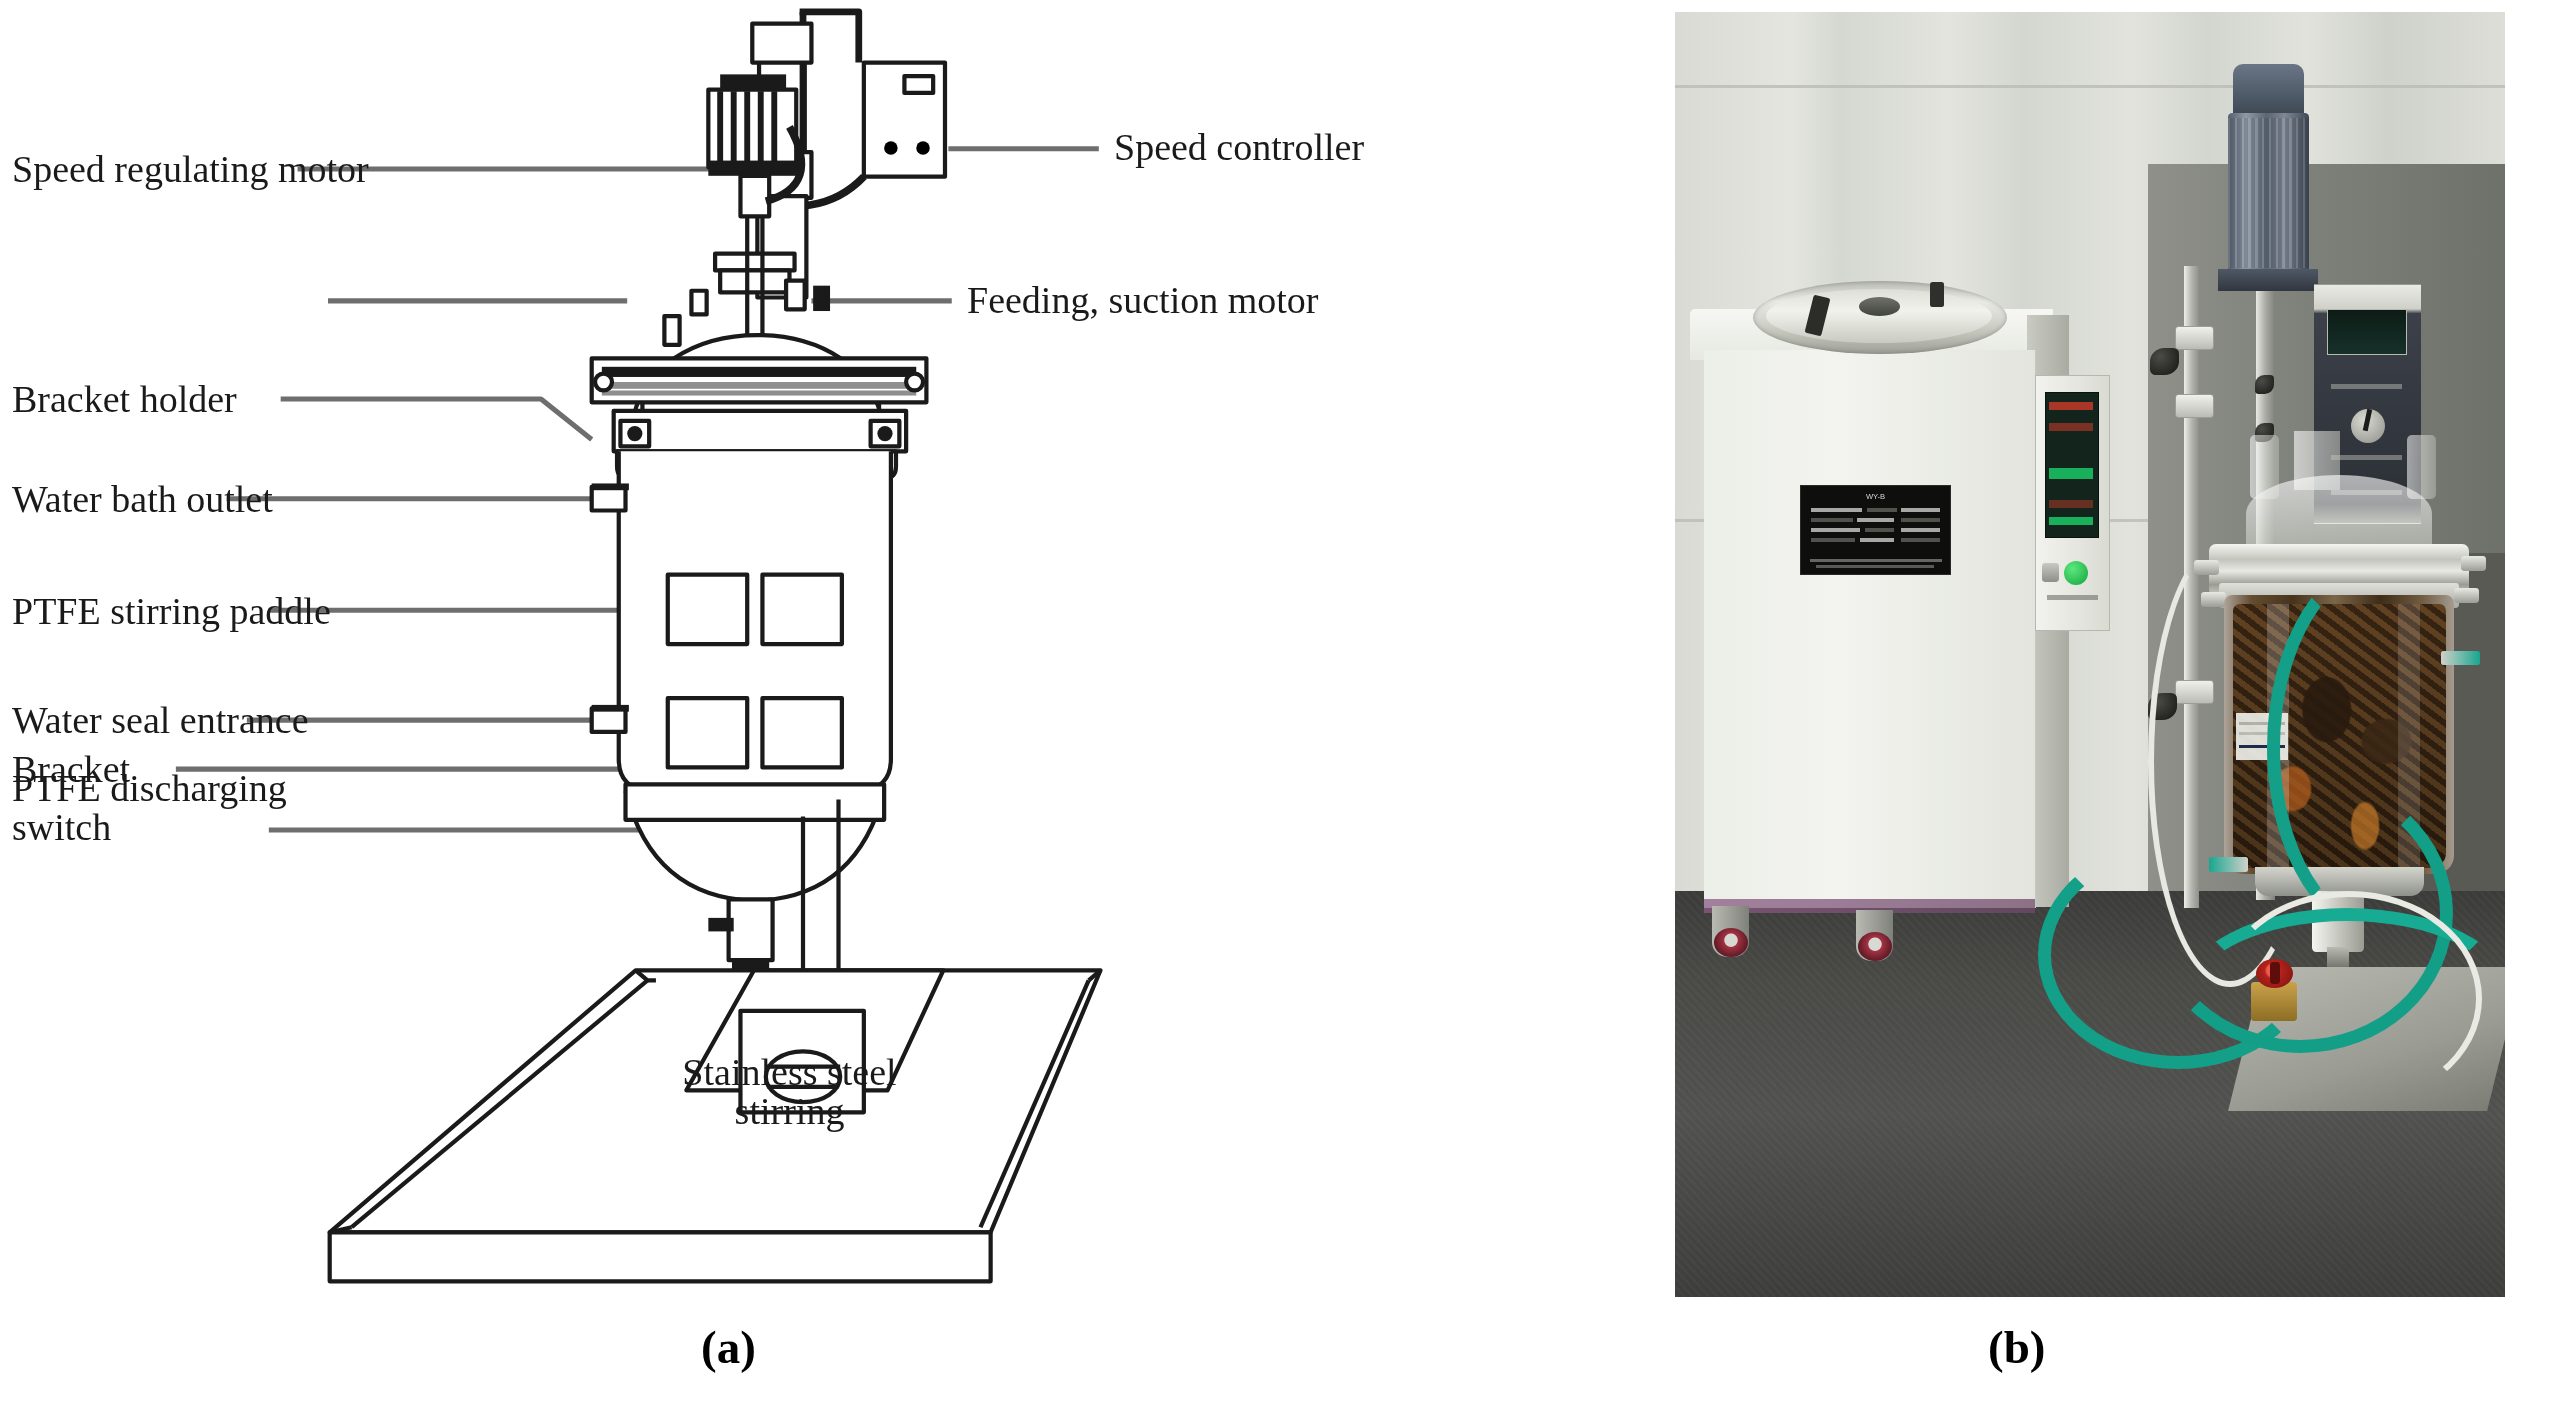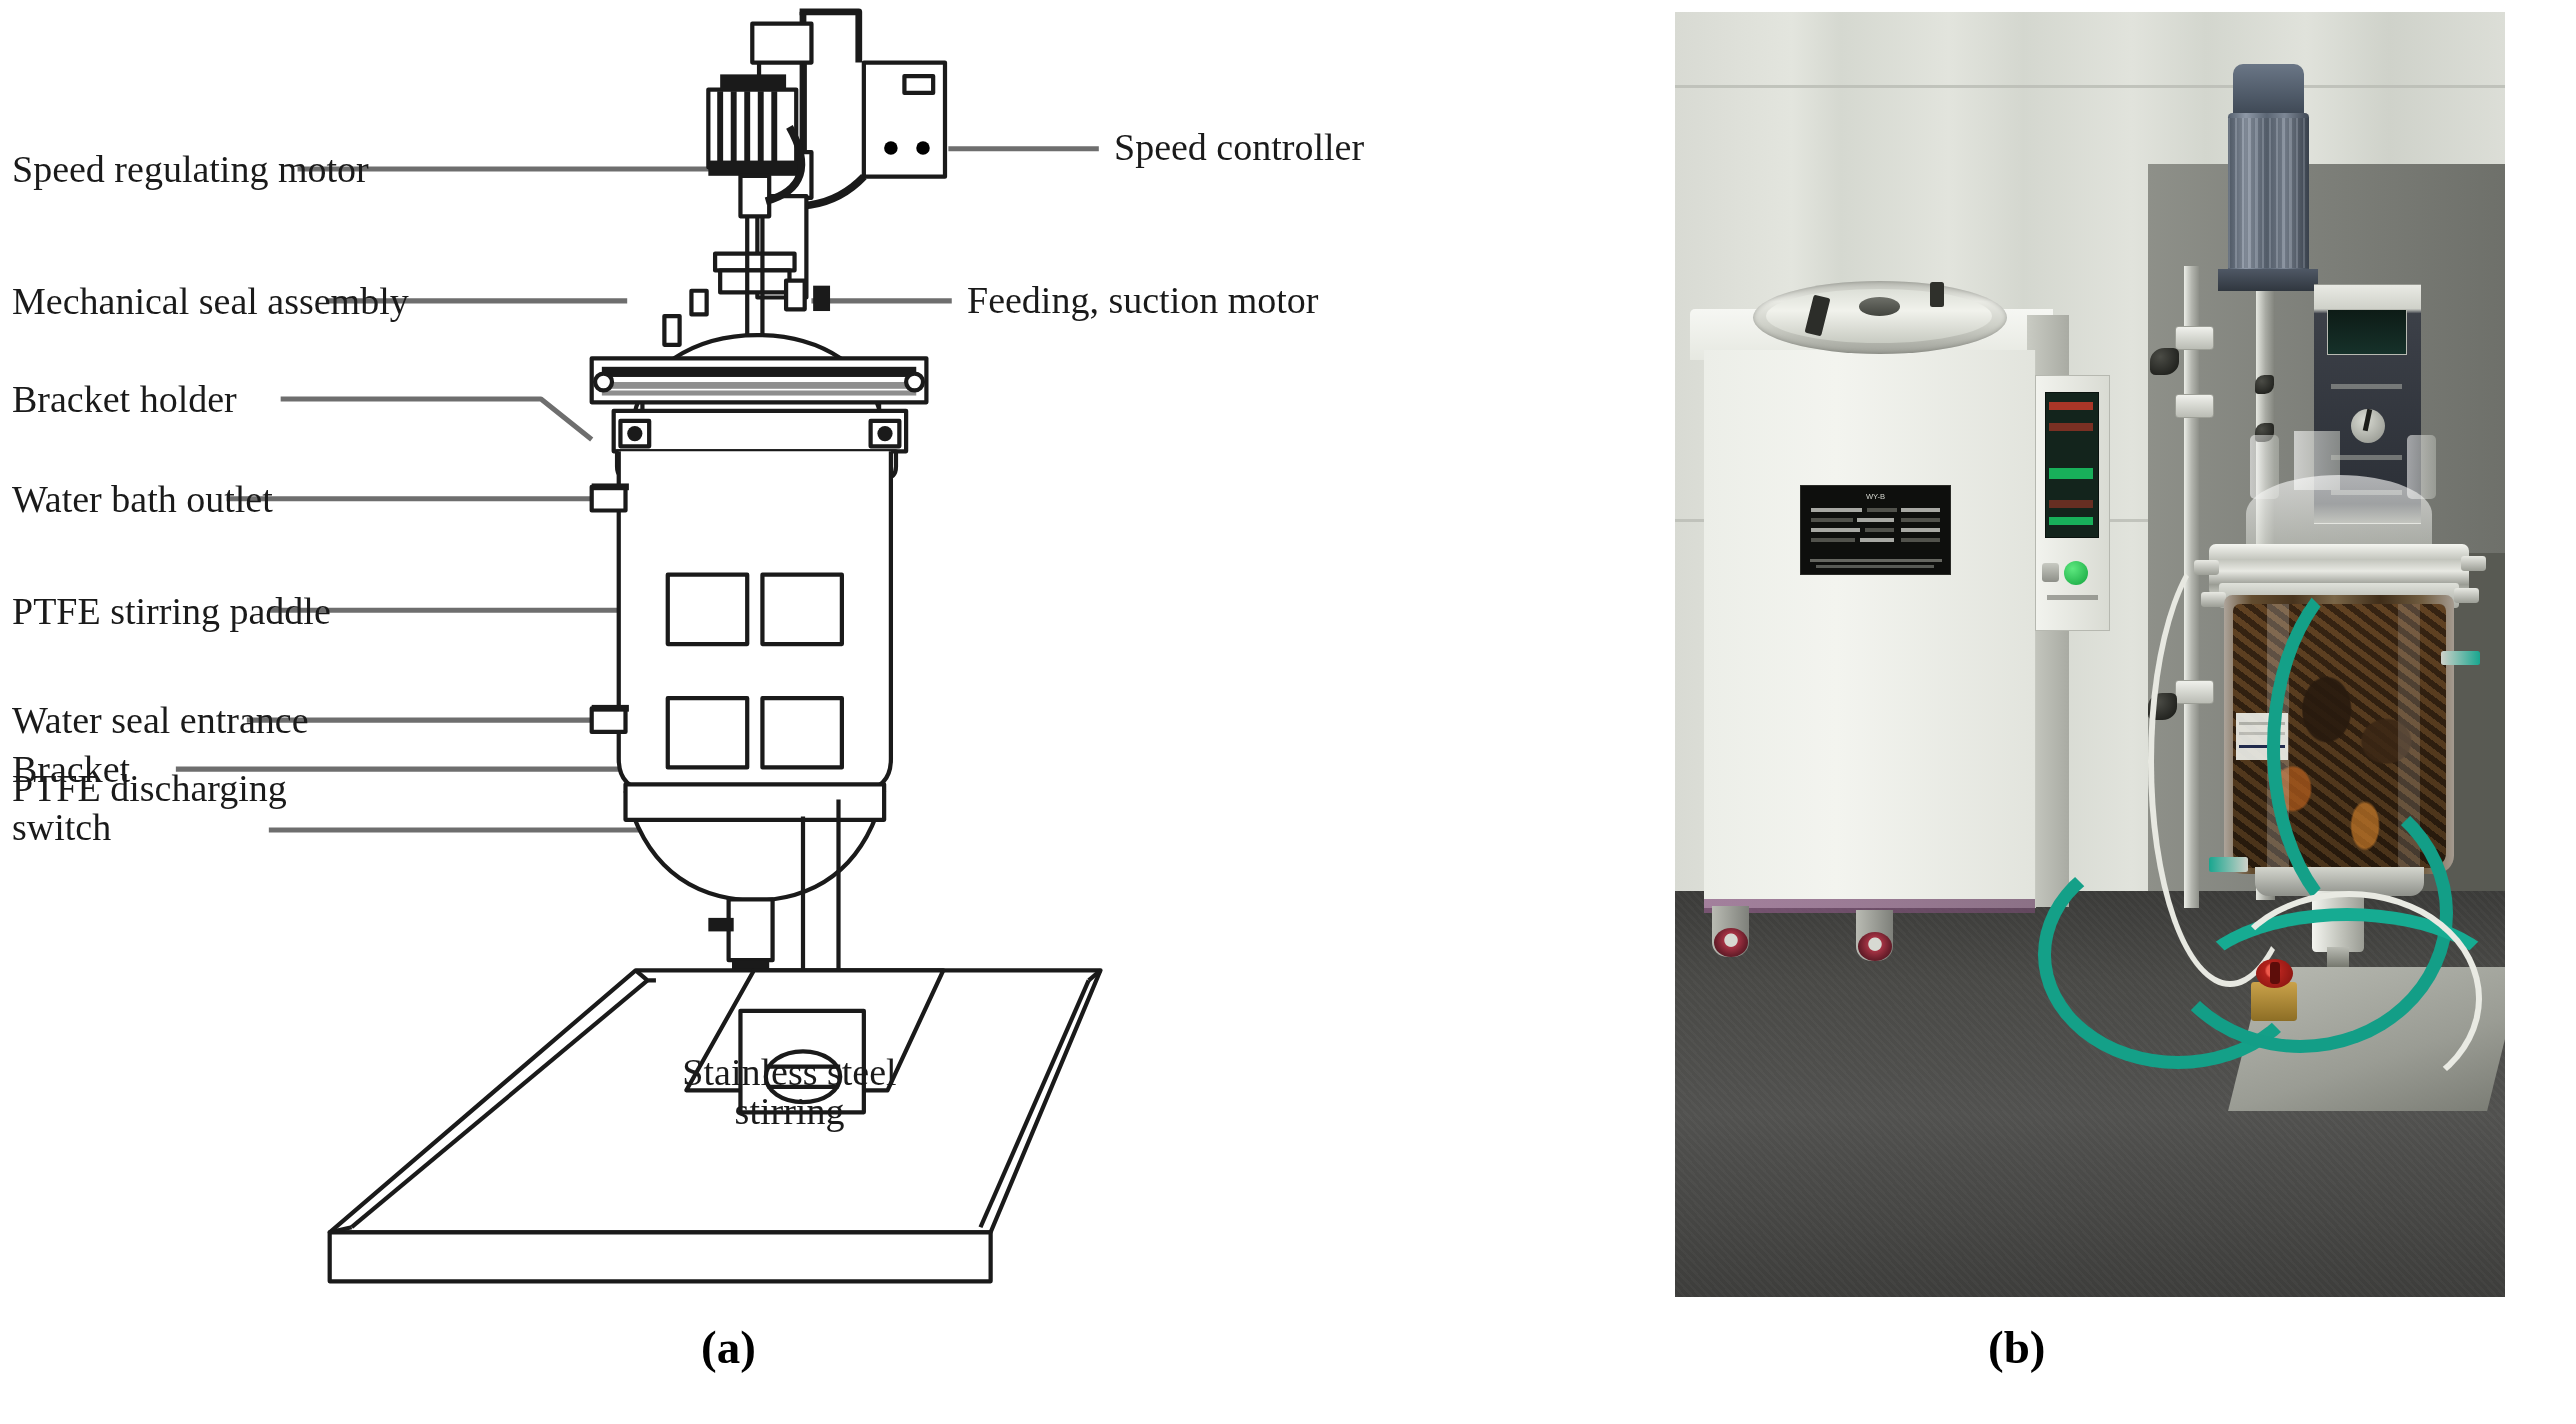--- a/index.html
+++ b/index.html
@@ -311,21 +311,20 @@
         <ellipse cx="950" cy="1274" rx="44" ry="30" fill="#fff"></ellipse>
         <line x1="906" y1="1262" x2="994" y2="1262"></line>
         <line x1="908" y1="1286" x2="992" y2="1286"></line>
       </g>
 
     </g>
   </svg>
 
   <div class="lbl" style="left:12px;top:150px;">Speed regulating motor</div>
 
-  <div class="lbl" style="left:12px;top:282px;">Mechanical seal assembly</div>
 
   <div class="lbl" style="left:12px;top:380px;">Bracket holder</div>
 
   <div class="lbl" style="left:12px;top:480px;">Water bath outlet</div>
 
   <div class="lbl" style="left:12px;top:592px;">PTFE stirring paddle</div>
 
   <div class="lbl" style="left:12px;top:701px;">Water seal entrance</div>
 
   <div class="lbl" style="left:12px;top:750px;">Bracket</div>

